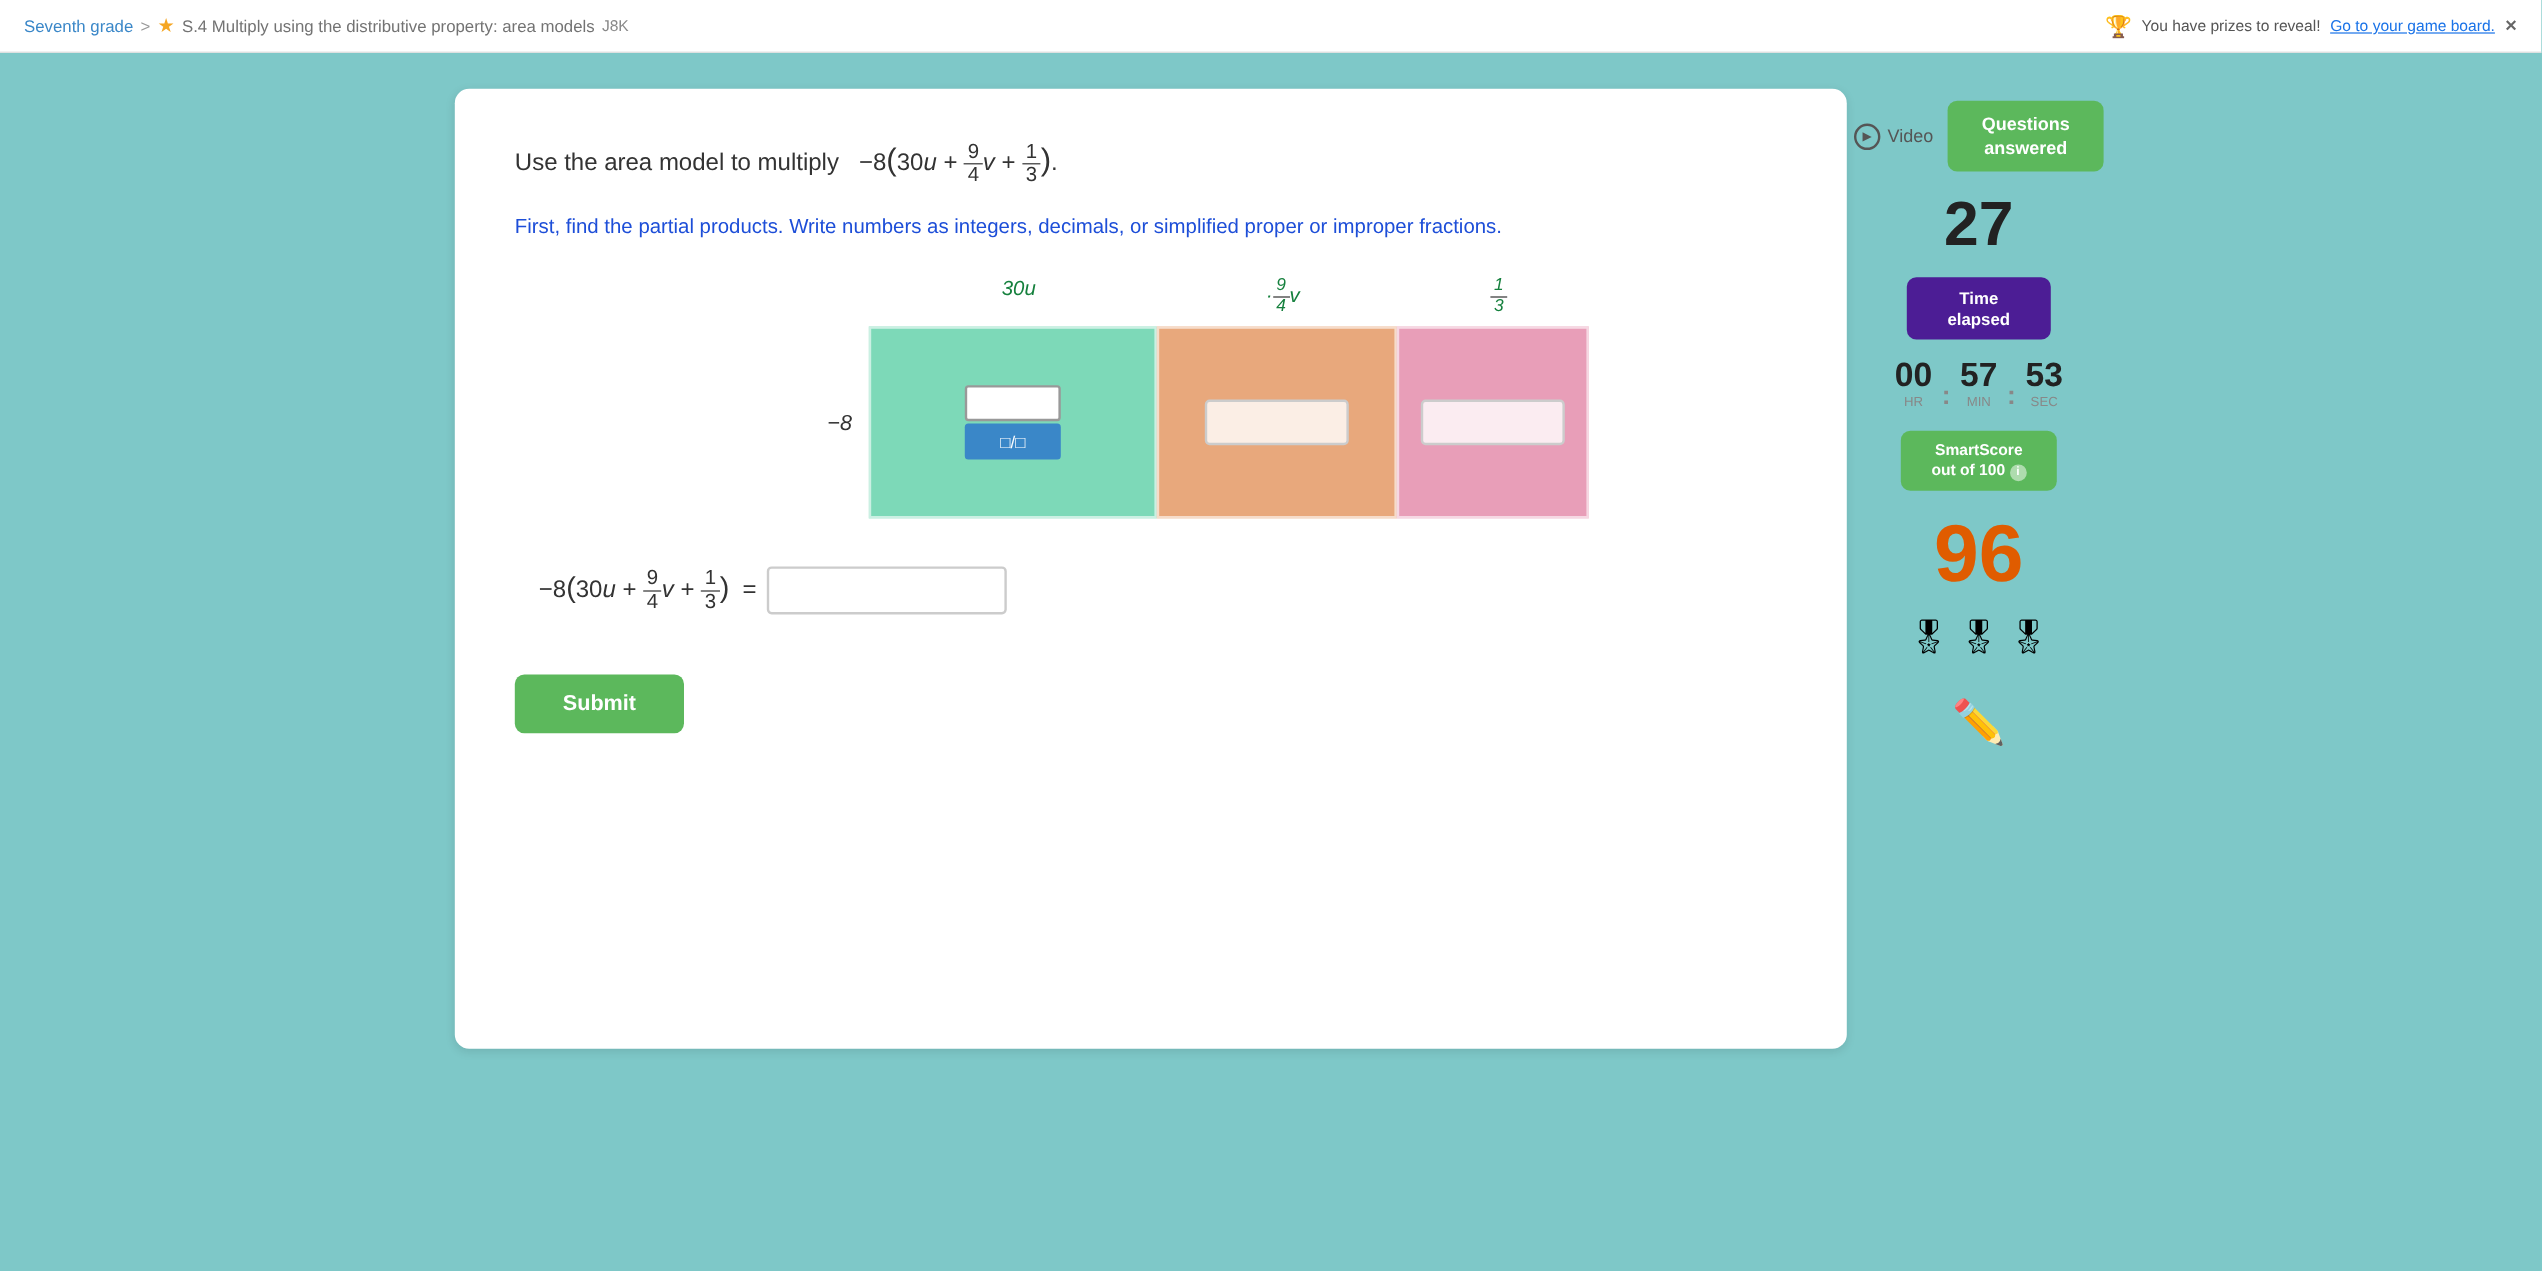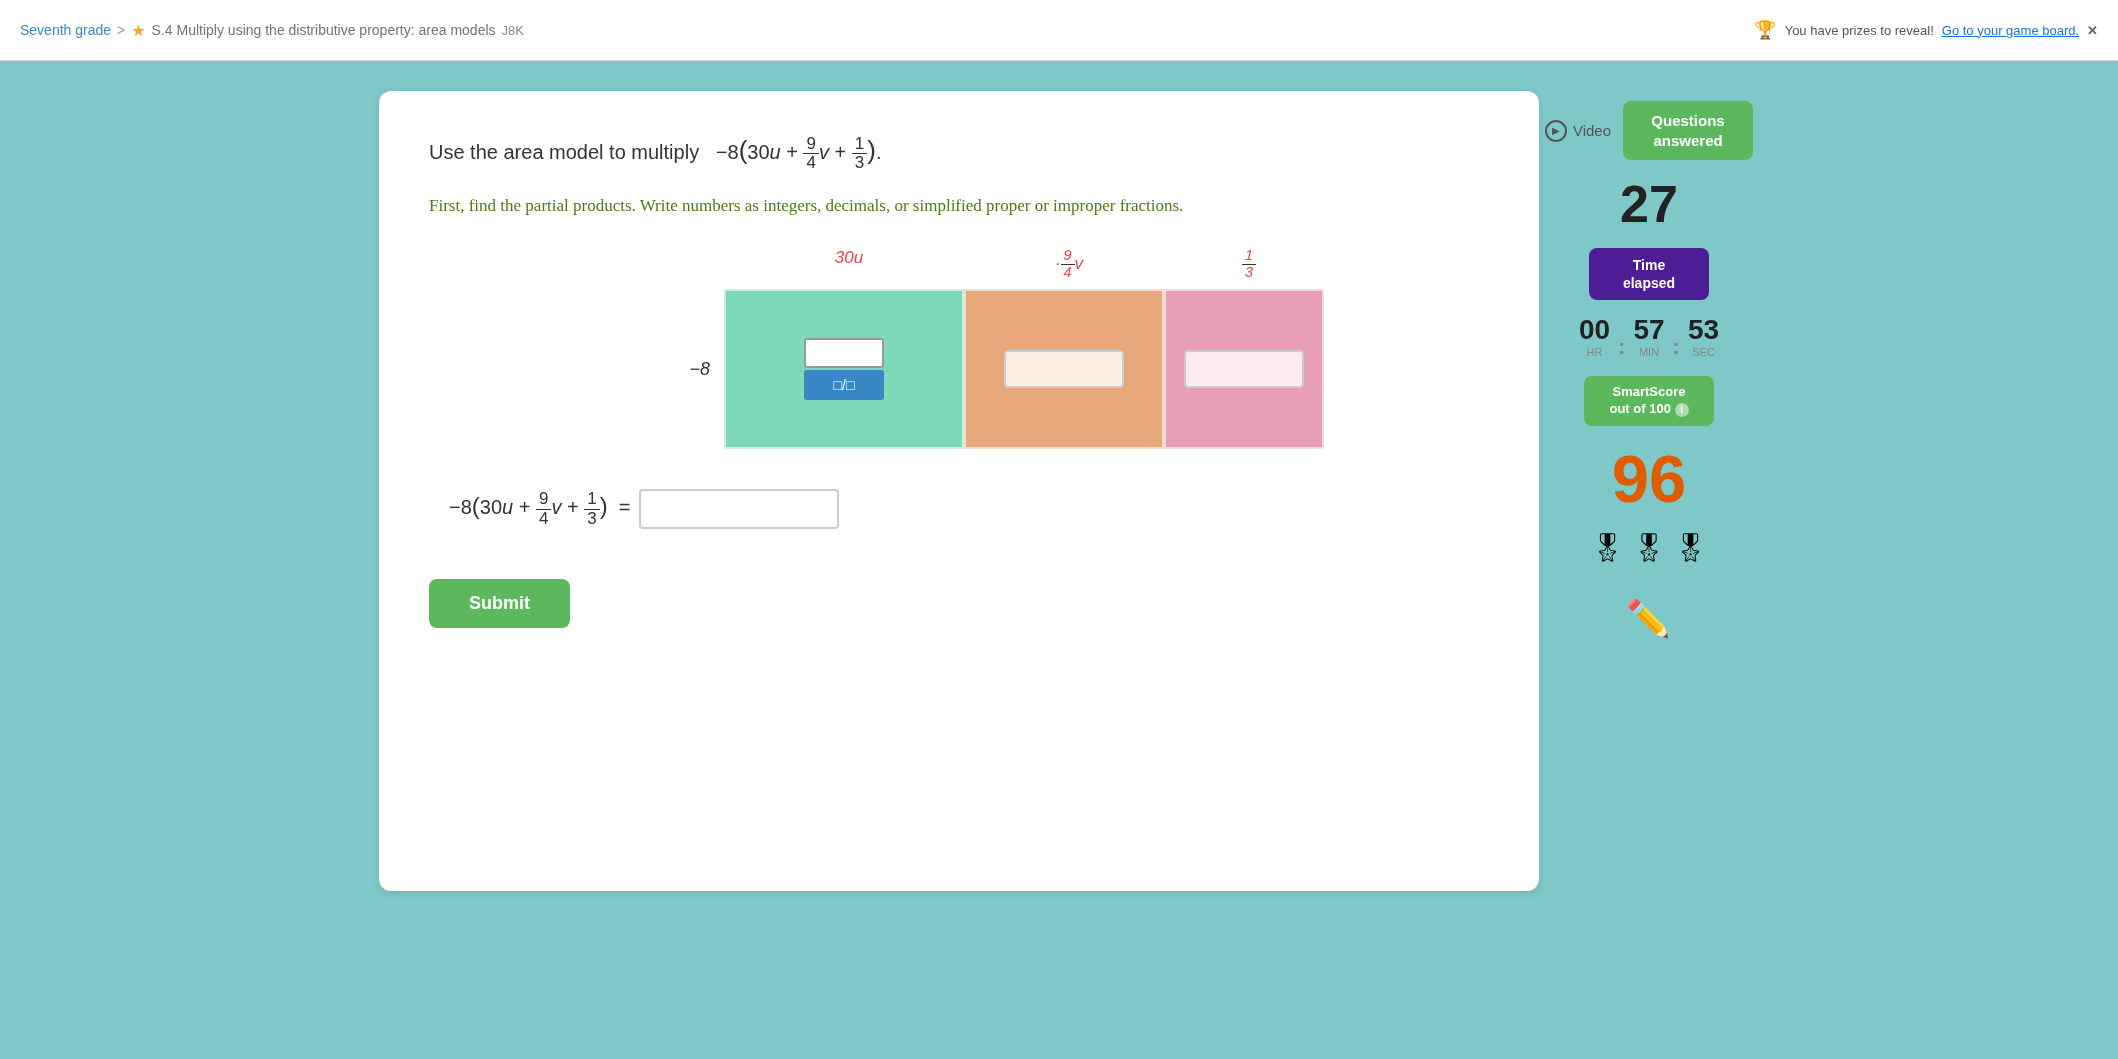--- a/index.html
+++ b/index.html
@@ -7,21 +7,21 @@
       font-family: Arial, sans-serif;
       background: #7ec8c8;
       min-height: 1059px;
       width: 2118px;
       overflow-x: hidden;
     }
 
     
     .top-nav {
       background: white;
-      height: 61px;
+      height: 44px;
       display: flex;
       align-items: center;
       justify-content: space-between;
       padding: 0 20px;
       border-bottom: 1px solid #ddd;
       font-size: 14px;
       color: #555;
     }
     .top-nav-left {
       display: flex;
@@ -220,45 +220,44 @@
     
     .problem-header {
       font-size: 20px;
       color: #333;
       margin-bottom: 20px;
       line-height: 1.5;
     }
 
     .instruction {
       font-size: 17px;
-      color: #4d7c0f;
+      color: #1d4ed8;
       margin-bottom: 30px;
       line-height: 1.5;
-      font-family: Liberation Serif, serif;
     }
 
     
     .area-model {
       display: flex;
       flex-direction: column;
       align-items: center;
       margin-bottom: 40px;
       margin-left: 60px;
     }
 
     .area-model-top-labels {
       display: flex;
       margin-left: 80px;
       margin-bottom: 8px;
     }
     .top-label {
       text-align: center;
       font-size: 17px;
       font-style: italic;
-      color: #ef4444;
+      color: #15803d;
     }
     .top-label-1 { width: 240px; }
     .top-label-2 { width: 200px; }
     .top-label-3 { width: 160px; }
 
     .area-model-row {
       display: flex;
       align-items: center;
     }
 

